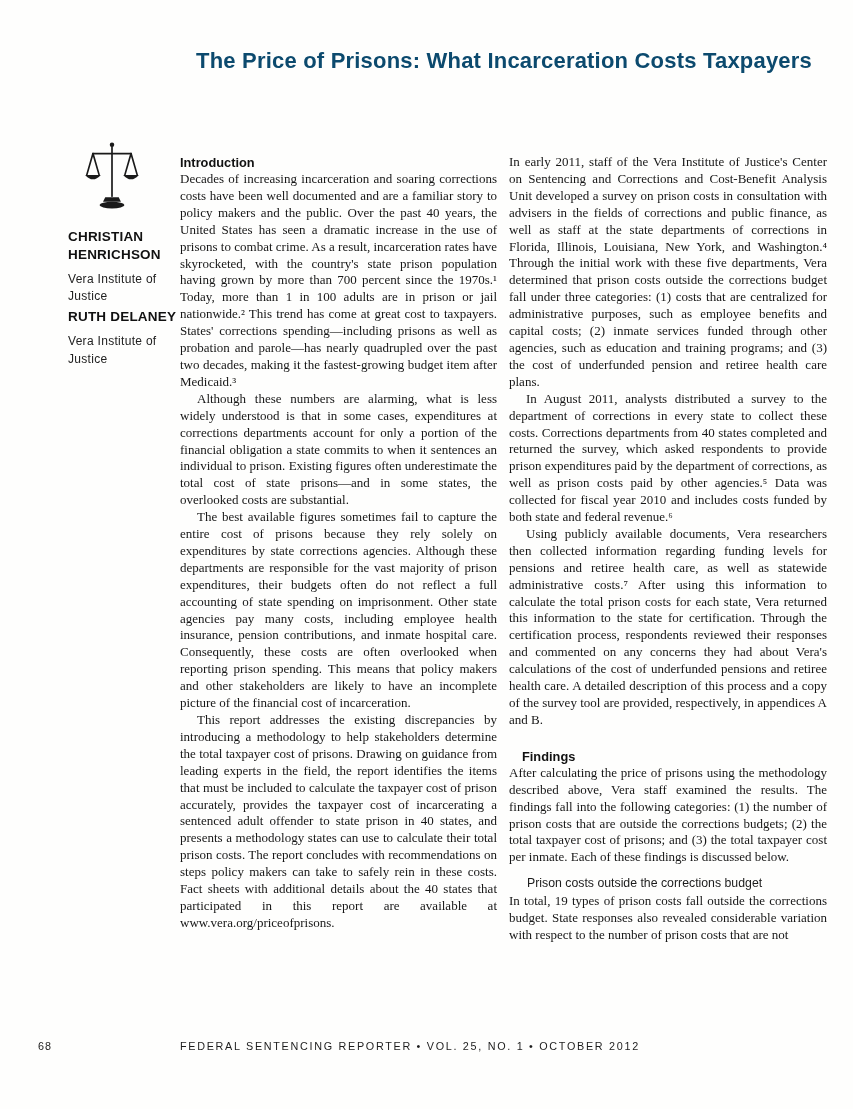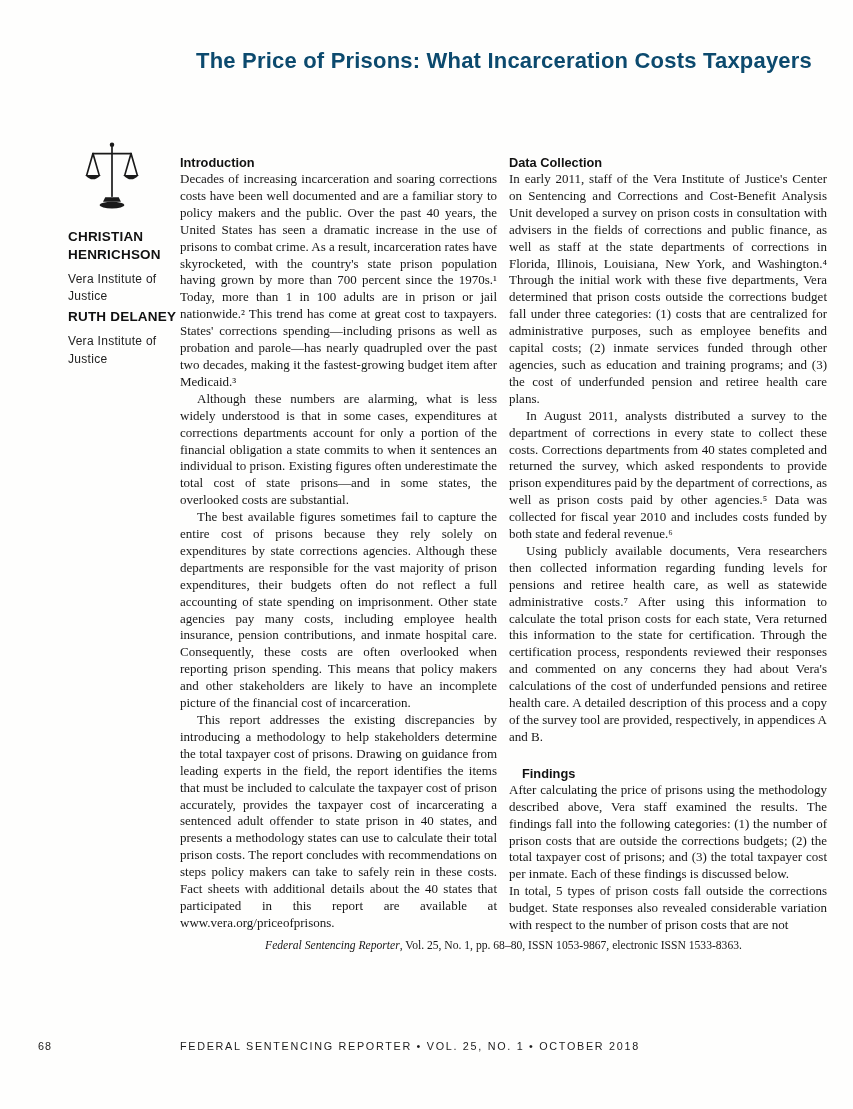--- a/index.html
+++ b/index.html
@@ -152,31 +152,30 @@
 
   <div class="col col-left">
     <h2>Introduction</h2>
     <p>Decades of increasing incarceration and soaring corrections costs have been well documented and are a familiar story to policy makers and the public. Over the past 40 years, the United States has seen a dramatic increase in the use of prisons to combat crime. As a result, incarceration rates have skyrocketed, with the country's state prison population having grown by more than 700 percent since the 1970s.¹ Today, more than 1 in 100 adults are in prison or jail nationwide.² This trend has come at great cost to taxpayers. States' corrections spending—including prisons as well as probation and parole—has nearly quadrupled over the past two decades, making it the fastest-growing budget item after Medicaid.³</p>
     <p class="indent">Although these numbers are alarming, what is less widely understood is that in some cases, expenditures at corrections departments account for only a portion of the financial obligation a state commits to when it sentences an individual to prison. Existing figures often underestimate the total cost of state prisons—and in some states, the overlooked costs are substantial.</p>
     <p class="indent">The best available figures sometimes fail to capture the entire cost of prisons because they rely solely on expenditures by state corrections agencies. Although these departments are responsible for the vast majority of prison expenditures, their budgets often do not reflect a full accounting of state spending on imprisonment. Other state agencies pay many costs, including employee health insurance, pension contributions, and inmate hospital care. Consequently, these costs are often overlooked when reporting prison spending. This means that policy makers and other stakeholders are likely to have an incomplete picture of the financial cost of incarceration.</p>
     <p class="indent">This report addresses the existing discrepancies by introducing a methodology to help stakeholders determine the total taxpayer cost of prisons. Drawing on guidance from leading experts in the field, the report identifies the items that must be included to calculate the taxpayer cost of prison accurately, provides the taxpayer cost of incarcerating a sentenced adult offender to state prison in 40 states, and presents a methodology states can use to calculate their total prison costs. The report concludes with recommendations on steps policy makers can take to safely rein in these costs. Fact sheets with additional details about the 40 states that participated in this report are available at www.vera.org/priceofprisons.</p>
   </div>
 
   <div class="col col-right">
-    <h2>Data Collection</h2>
     <p>In early 2011, staff of the Vera Institute of Justice's Center on Sentencing and Corrections and Cost-Benefit Analysis Unit developed a survey on prison costs in consultation with advisers in the fields of corrections and public finance, as well as staff at the state departments of corrections in Florida, Illinois, Louisiana, New York, and Washington.⁴ Through the initial work with these five departments, Vera determined that prison costs outside the corrections budget fall under three categories: (1) costs that are centralized for administrative purposes, such as employee benefits and capital costs; (2) inmate services funded through other agencies, such as education and training programs; and (3) the cost of underfunded pension and retiree health care plans.</p>
     <p class="indent">In August 2011, analysts distributed a survey to the department of corrections in every state to collect these costs. Corrections departments from 40 states completed and returned the survey, which asked respondents to provide prison expenditures paid by the department of corrections, as well as prison costs paid by other agencies.⁵ Data was collected for fiscal year 2010 and includes costs funded by both state and federal revenue.⁶</p>
     <p class="indent">Using publicly available documents, Vera researchers then collected information regarding funding levels for pensions and retiree health care, as well as statewide administrative costs.⁷ After using this information to calculate the total prison costs for each state, Vera returned this information to the state for certification. Through the certification process, respondents reviewed their responses and commented on any concerns they had about Vera's calculations of the cost of underfunded pensions and retiree health care. A detailed description of this process and a copy of the survey tool are provided, respectively, in appendices A and B.</p>
     <h2 class="spaced">Findings</h2>
     <p>After calculating the price of prisons using the methodology described above, Vera staff examined the results. The findings fall into the following categories: (1) the number of prison costs that are outside the corrections budgets; (2) the total taxpayer cost of prisons; and (3) the total taxpayer cost per inmate. Each of these findings is discussed below.</p>
-    <p>In total, 5 types of prison costs fall outside the corrections budget. State responses also revealed considerable variation with respect to the number of prison costs that are not</p>
+    <div class="subheading">Prison costs outside the corrections budget</div>
+    <p>In total, 19 types of prison costs fall outside the corrections budget. State responses also revealed considerable variation with respect to the number of prison costs that are not</p>
   </div>
 
   <div class="citation">
-    <div><span class="italic">Federal Sentencing Reporter</span><span>, Vol. 25, No. 1, pp. 68–80, ISSN 1053-9867, electronic ISSN 1533-8363.</span></div>
   </div>
 
   <div class="footer">
     <span class="pagenum">68</span>
-    <span class="running">FEDERAL SENTENCING REPORTER • VOL. 25, NO. 1 • OCTOBER 2018</span>
+    <span class="running">FEDERAL SENTENCING REPORTER • VOL. 25, NO. 1 • OCTOBER 2012</span>
   </div>
 
 </div>
 
 </body></html>

